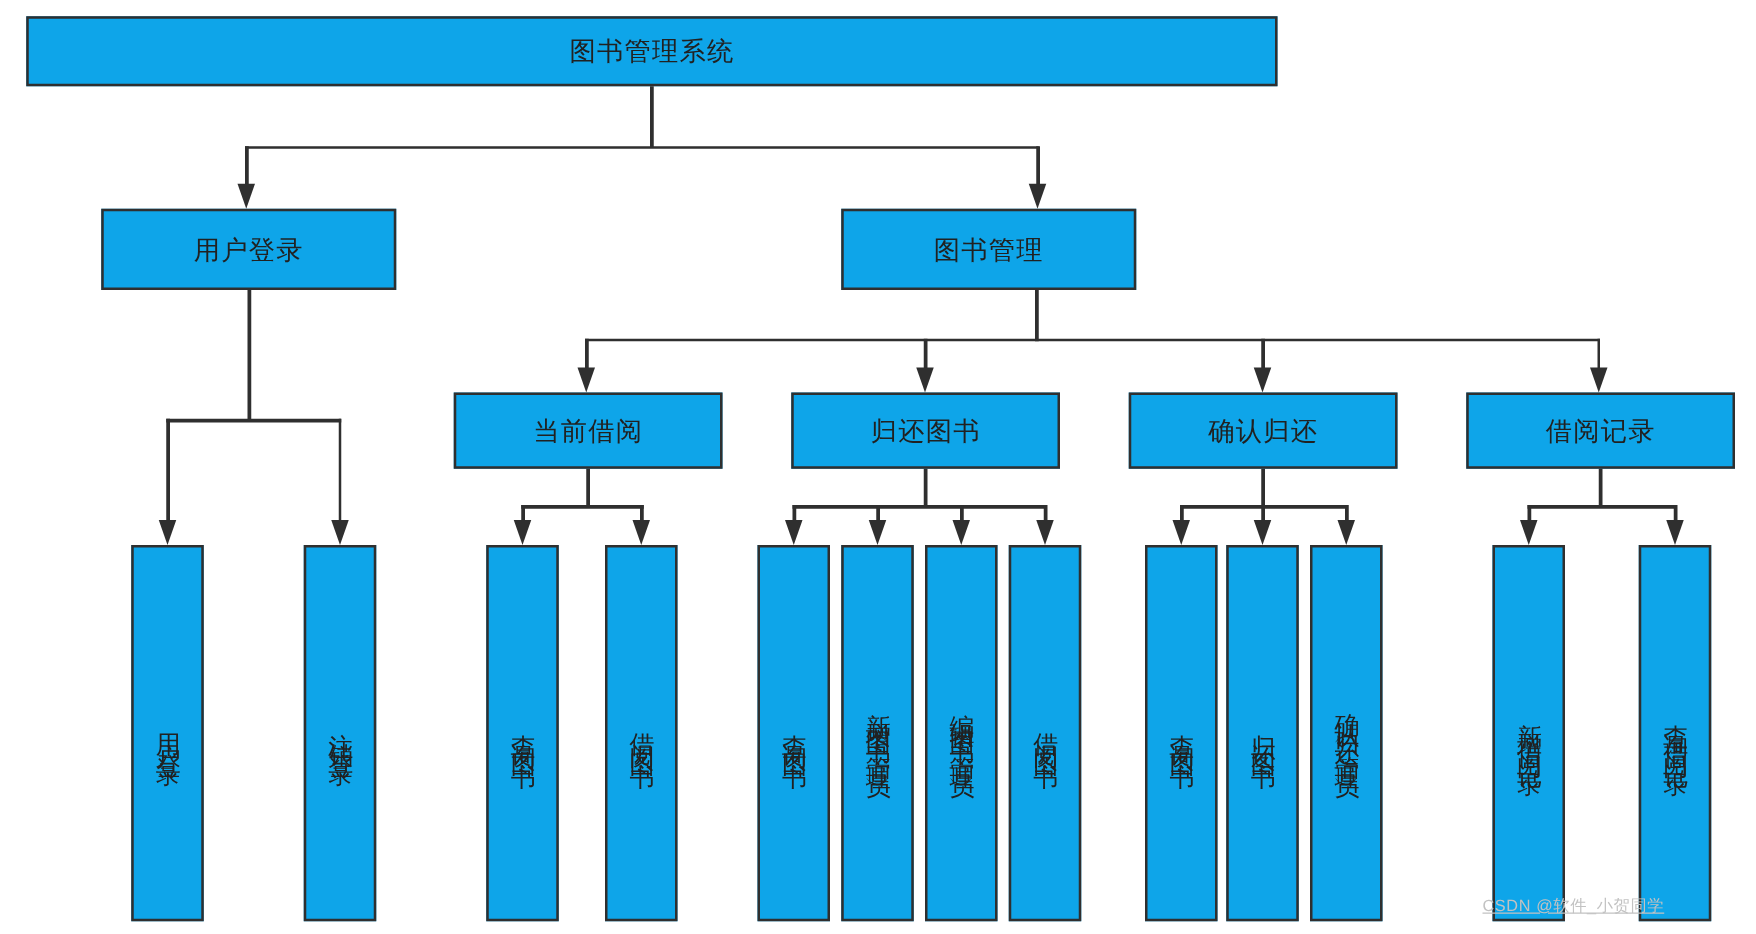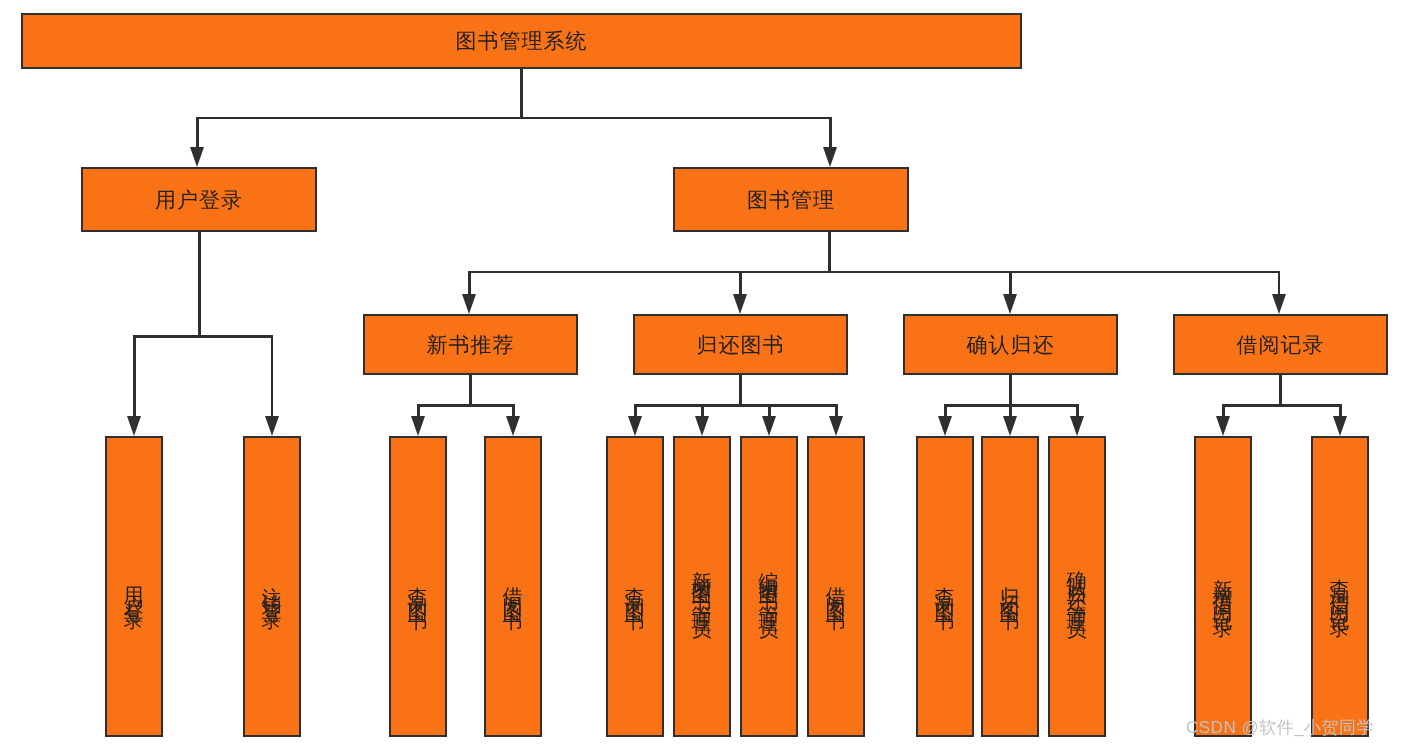--- a/index.html
+++ b/index.html
@@ -6,21 +6,21 @@
   #stage{
     position:relative;
     width:1405px;height:747px;
     background:var(--background,#ffffff);
     font-family:"Liberation Sans","DejaVu Sans",sans-serif;
     overflow:hidden;
   }
   .node{
     position:absolute;
     border:2.5px solid var(--line,#2f2f2f);
-    background:#f97316;
+    background:#0ea5e9;
     display:flex;align-items:center;justify-content:center;
     color:var(--text,#212121);
     box-sizing:border-box;
   }
   .node .lbl{font-size:21px;letter-spacing:1px;white-space:nowrap;}
   .root{left:21px;top:13px;width:1001px;height:56px;}
   .lvl2{top:167px;width:236px;height:65px;}
   .lvl3{top:314px;width:215px;height:61px;}
   .leaf{top:436px;width:58px;height:301px;}
   .leaf .vtext{
@@ -35,43 +35,44 @@
   .hline{height:2.5px;}
   .vline{width:2.5px;}
   .arrow{
     position:absolute;width:0;height:0;
     border-left:7px solid transparent;
     border-right:7px solid transparent;
     border-top:20px solid var(--line,#2f2f2f);
   }
   .watermark{
     position:absolute;left:1186px;top:716px;
-    font-size:17px;color:var(--watermark,#c2c2c2);
+    font-size:13px;color:var(--watermark,#c2c2c2);
     white-space:nowrap;z-index:5;
     letter-spacing:0.5px;
+    text-decoration:underline;
   }
 </style>
 </head>
 <body>
 
 <div id="stage">
 
   <div class="node root">
     <span class="lbl">图书管理系统</span>
   </div>
 
   <div class="node lvl2" style="left:81px;">
     <span class="lbl">用户登录</span>
   </div>
   <div class="node lvl2" style="left:673px;">
     <span class="lbl">图书管理</span>
   </div>
 
   <div class="node lvl3" style="left:363px;">
-    <span class="lbl">新书推荐</span>
+    <span class="lbl">当前借阅</span>
   </div>
   <div class="node lvl3" style="left:633px;">
     <span class="lbl">归还图书</span>
   </div>
   <div class="node lvl3" style="left:903px;">
     <span class="lbl">确认归还</span>
   </div>
   <div class="node lvl3" style="left:1173px;">
     <span class="lbl">借阅记录</span>
   </div>

